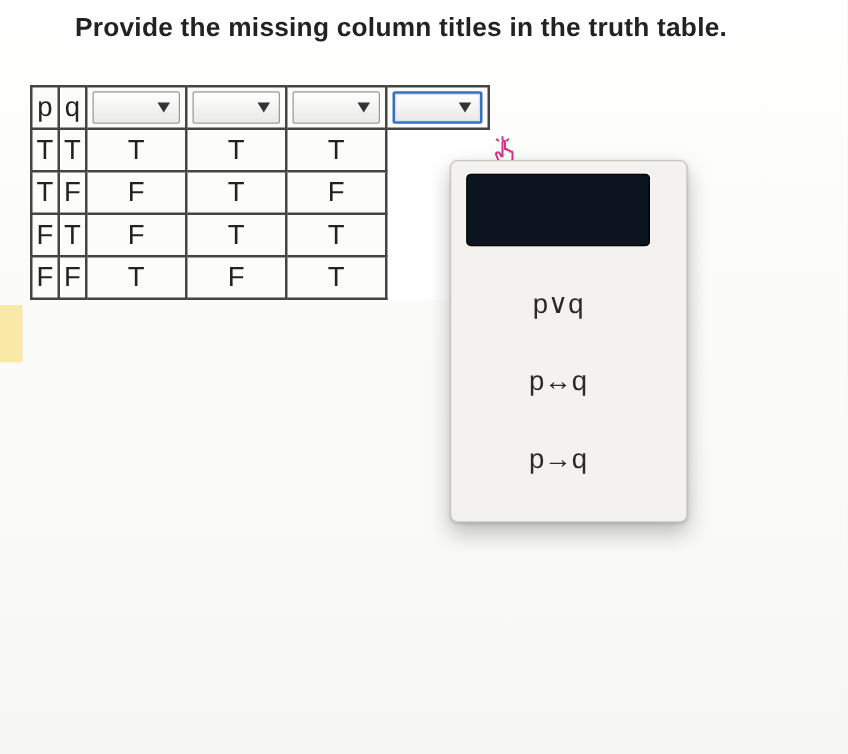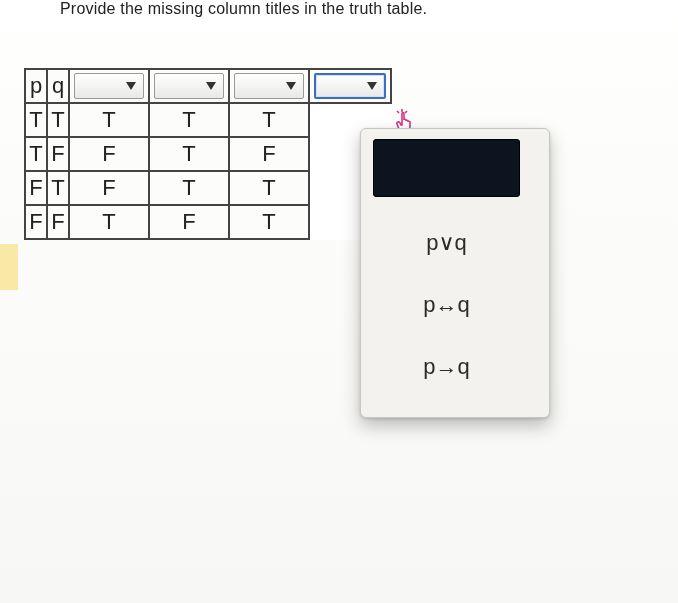--- a/index.html
+++ b/index.html
@@ -14,26 +14,26 @@
     position: relative;
   }
   .page {
     position: relative;
     width: 678px;
     height: 603px;
     background: linear-gradient(180deg, #ffffff 0%, #fdfdfb 20%, #f7f7f5 100%);
   }
   .prompt {
     position: absolute;
-    top: 0;
+    top: 11px;
     left: 60px;
     right: 20px;
-    font-size: 16px;
+    font-size: 21px;
     color: #222;
-    font-weight: 400;
+    font-weight: 700;
     letter-spacing: 0.2px;
   }
   .table-wrap {
     position: absolute;
     top: 68px;
     left: 24px;
   }
   table.truth {
     border-collapse: collapse;
     background: #fff;

